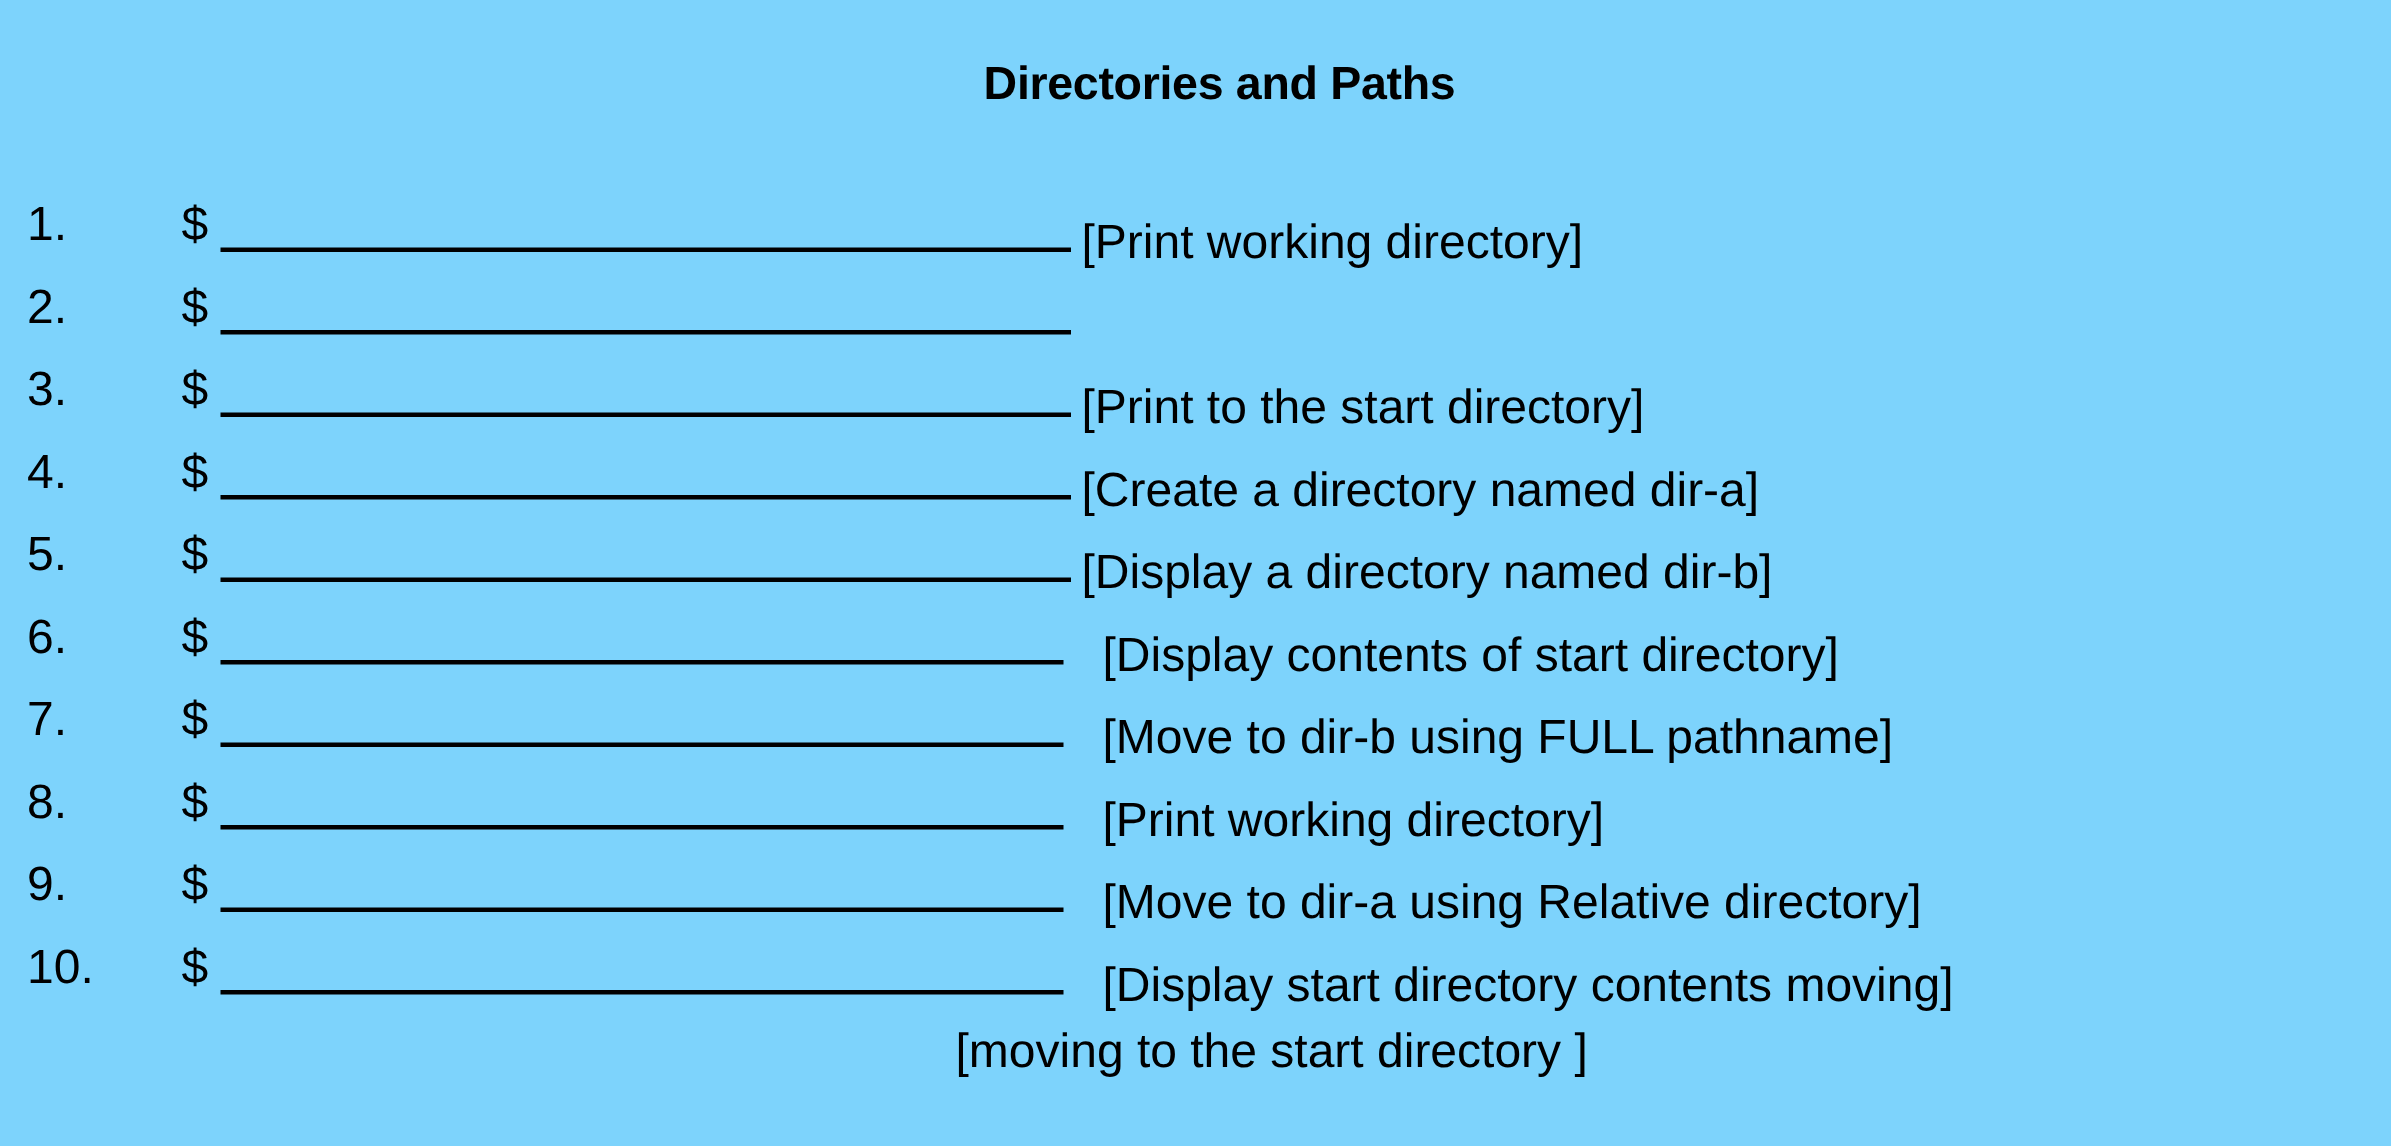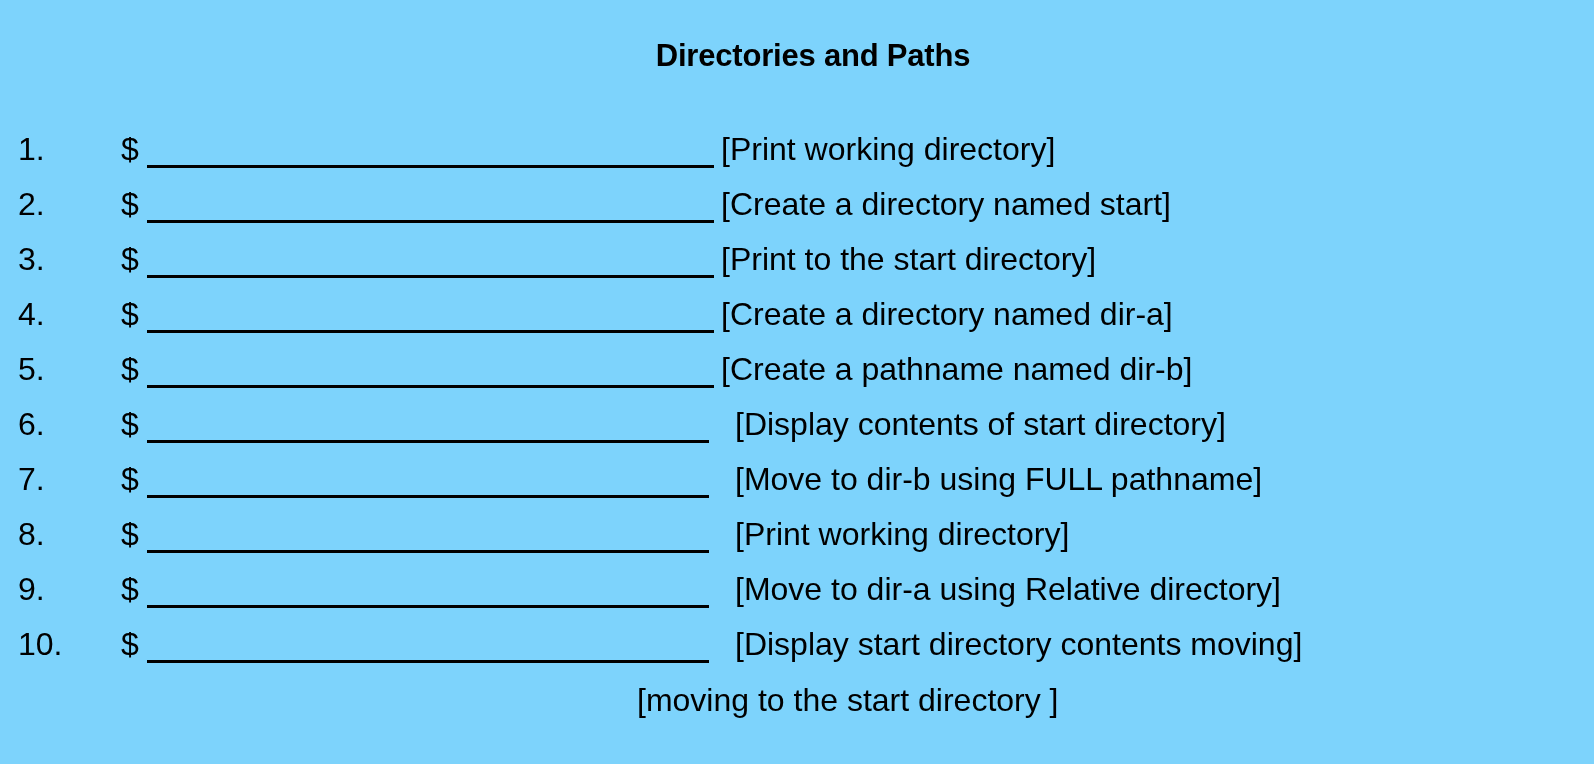--- a/index.html
+++ b/index.html
@@ -78,21 +78,21 @@
   
   .task-row.gap .answer-blank { width: 567px; }
   .task-row.gap .task-note    { left: 721px; }
 
   
   .task-row.tight .answer-blank { width: 562px; }
   .task-row.tight .task-note    { left: 709px; margin-left: 26px; }
 
   .task-note {
     position: absolute;
-    top: 0;
+    top: 12px;
     font-size: 32px;
     line-height: 46px;
     white-space: nowrap;
   }
 
   
   .continuation {
     position: absolute;
     left: 637px;
     top: 677px;
@@ -113,39 +113,38 @@
   <div class="task-row gap">
         <span class="row-number">1.</span>
         <span class="prompt-sign">$</span>
         <span class="answer-blank"></span>
         <span class="task-note">[Print working directory]</span>
       </div>
       <div class="task-row gap">
         <span class="row-number">2.</span>
         <span class="prompt-sign">$</span>
         <span class="answer-blank"></span>
-        <span class="task-note">[Create a directory named start]</span>
       </div>
       <div class="task-row gap">
         <span class="row-number">3.</span>
         <span class="prompt-sign">$</span>
         <span class="answer-blank"></span>
         <span class="task-note">[Print to the start directory]</span>
       </div>
       <div class="task-row gap">
         <span class="row-number">4.</span>
         <span class="prompt-sign">$</span>
         <span class="answer-blank"></span>
         <span class="task-note">[Create a directory named dir-a]</span>
       </div>
       <div class="task-row gap">
         <span class="row-number">5.</span>
         <span class="prompt-sign">$</span>
         <span class="answer-blank"></span>
-        <span class="task-note">[Create a pathname named dir-b]</span>
+        <span class="task-note">[Display a directory named dir-b]</span>
       </div>
       <div class="task-row tight">
         <span class="row-number">6.</span>
         <span class="prompt-sign">$</span>
         <span class="answer-blank"></span>
         <span class="task-note">[Display contents of start directory]</span>
       </div>
       <div class="task-row tight">
         <span class="row-number">7.</span>
         <span class="prompt-sign">$</span>

